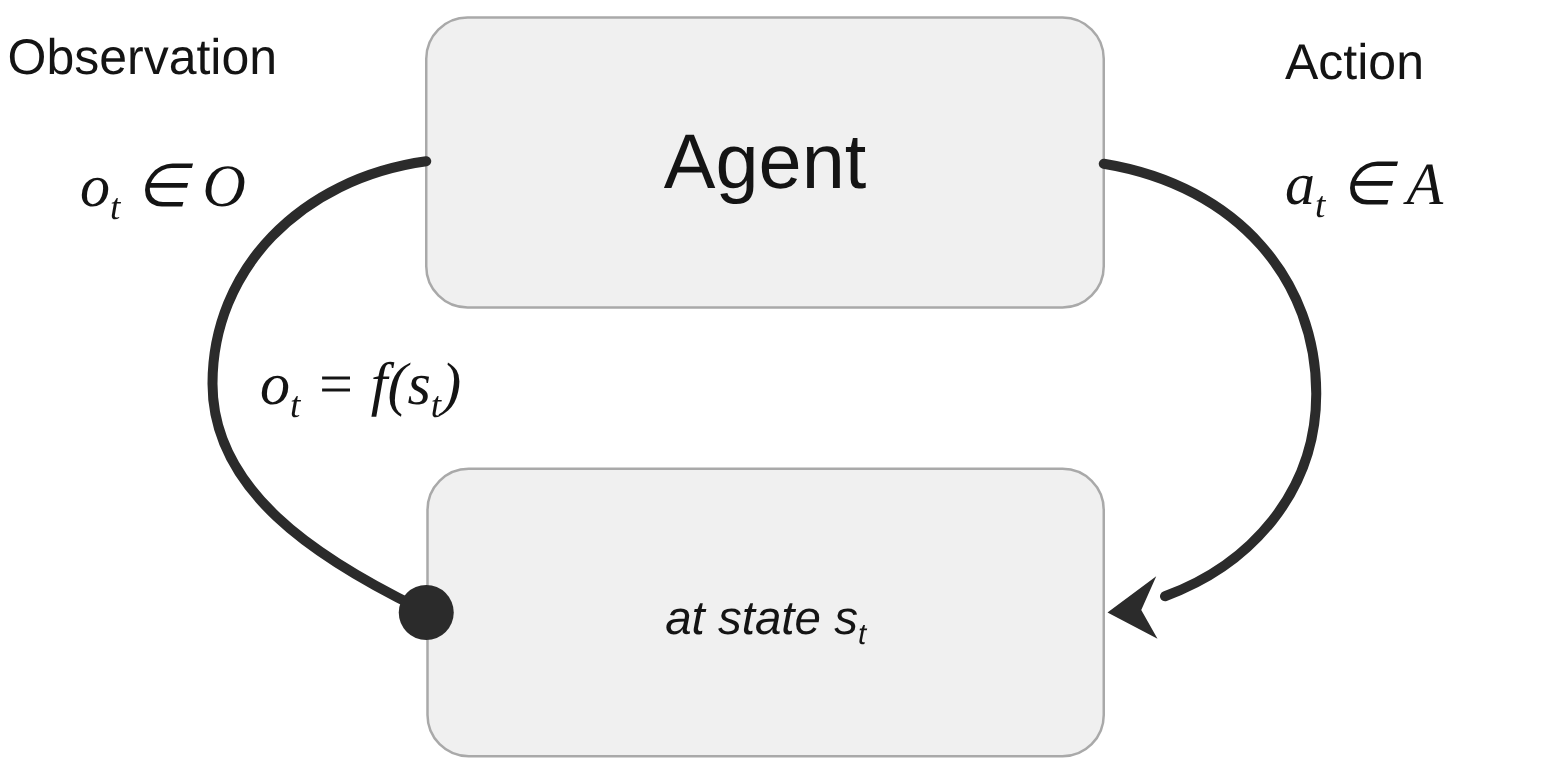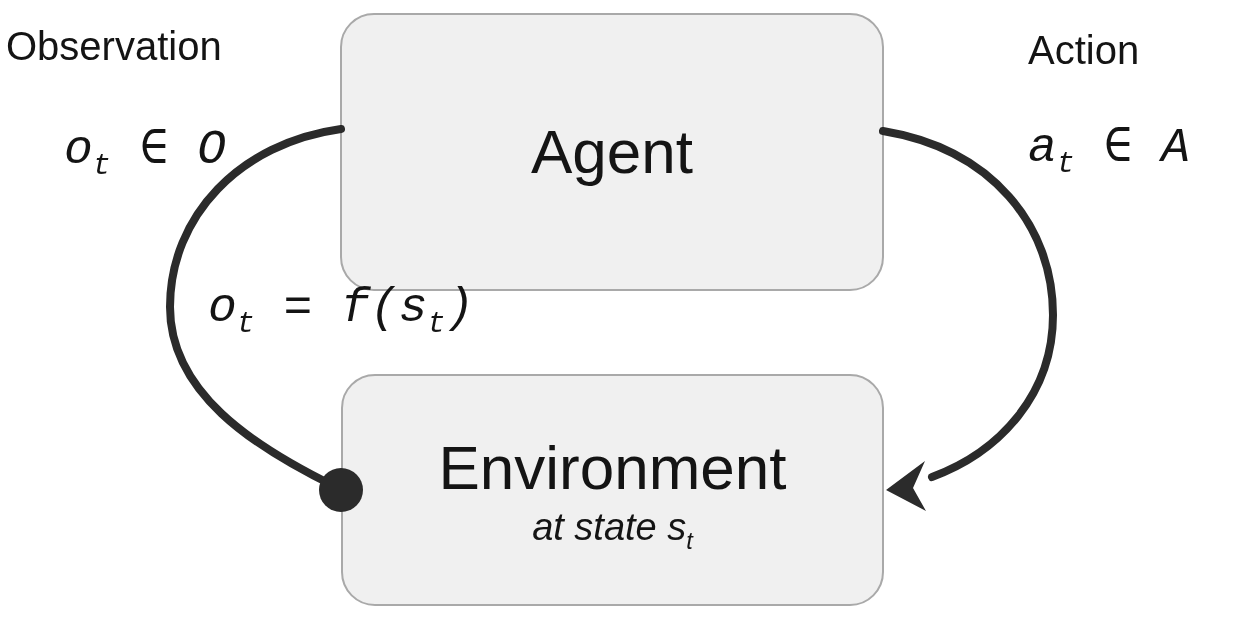--- a/index.html
+++ b/index.html
@@ -18,58 +18,57 @@
     z-index: 1;
     background: #f0f0f0;
     border: 2px solid #a9a9a9;
     border-radius: 34px;
     box-sizing: border-box;
     display: flex;
     flex-direction: column;
     align-items: center;
     justify-content: center;
   }
-  #agent-node { left: 340px; top: 13px; width: 544px; height: 278px; align-items: center; }
+  #agent-node { left: 340px; top: 13px; width: 544px; height: 234px; align-items: center; }
   #environment-node { left: 341px; top: 374px; width: 543px; height: 232px; padding-top: 4px; }
   .node-label { font-size: 62px; line-height: 1.05; }
   .node-sublabel {
     font-family: Liberation Sans, sans-serif;
     font-style: italic;
     font-size: 38px;
     margin-top: 6px;
     white-space: pre;
   }
   .side-title { position: absolute; z-index: 3; font-size: 40px; line-height: 1; }
   #observation-title { left: 6px; top: 26px; }
   #action-title { left: 1028px; top: 30px; }
   .math {
     position: absolute;
     z-index: 3;
-    font-family: Liberation Mono, monospace;
+    font-family: Liberation Serif, serif;
     font-style: italic;
     font-size: 48px;
     line-height: 1;
     white-space: pre;
   }
   #observation-math { left: 64px; top: 126px; }
   #action-math { left: 1028px; top: 124px; }
   #observation-function { left: 208px; top: 284px; }
   sub { font-size: 0.62em; line-height: 0; }
 </style>
 </head>
 <body>
 
 <div class="canvas">
 
   <div class="node" id="agent-node">
     <div class="node-label">Agent</div>
   </div>
 
   <div class="node" id="environment-node">
-    <div class="node-label">Environment</div>
     <div class="node-sublabel"><span>at state s</span><sub>t</sub></div>
   </div>
 
   <svg class="wires" width="1238" height="622" viewBox="0 0 1238 622">
     <path d="M 341 129 C 240 143 170 216 170 307 C 170 392 252 446 336 487" fill="none" stroke="#2b2b2b" stroke-width="8" stroke-linecap="round"></path>
     <path d="M 883 131 C 992 149 1053 226 1053 315 C 1053 394 1000 452 932 477" fill="none" stroke="#2b2b2b" stroke-width="8" stroke-linecap="round"></path>
     <circle cx="341" cy="490" r="22" fill="#2b2b2b"></circle>
     <polygon points="886,490 925,461 913,488 926,511" fill="#2b2b2b"></polygon>
   </svg>
 

